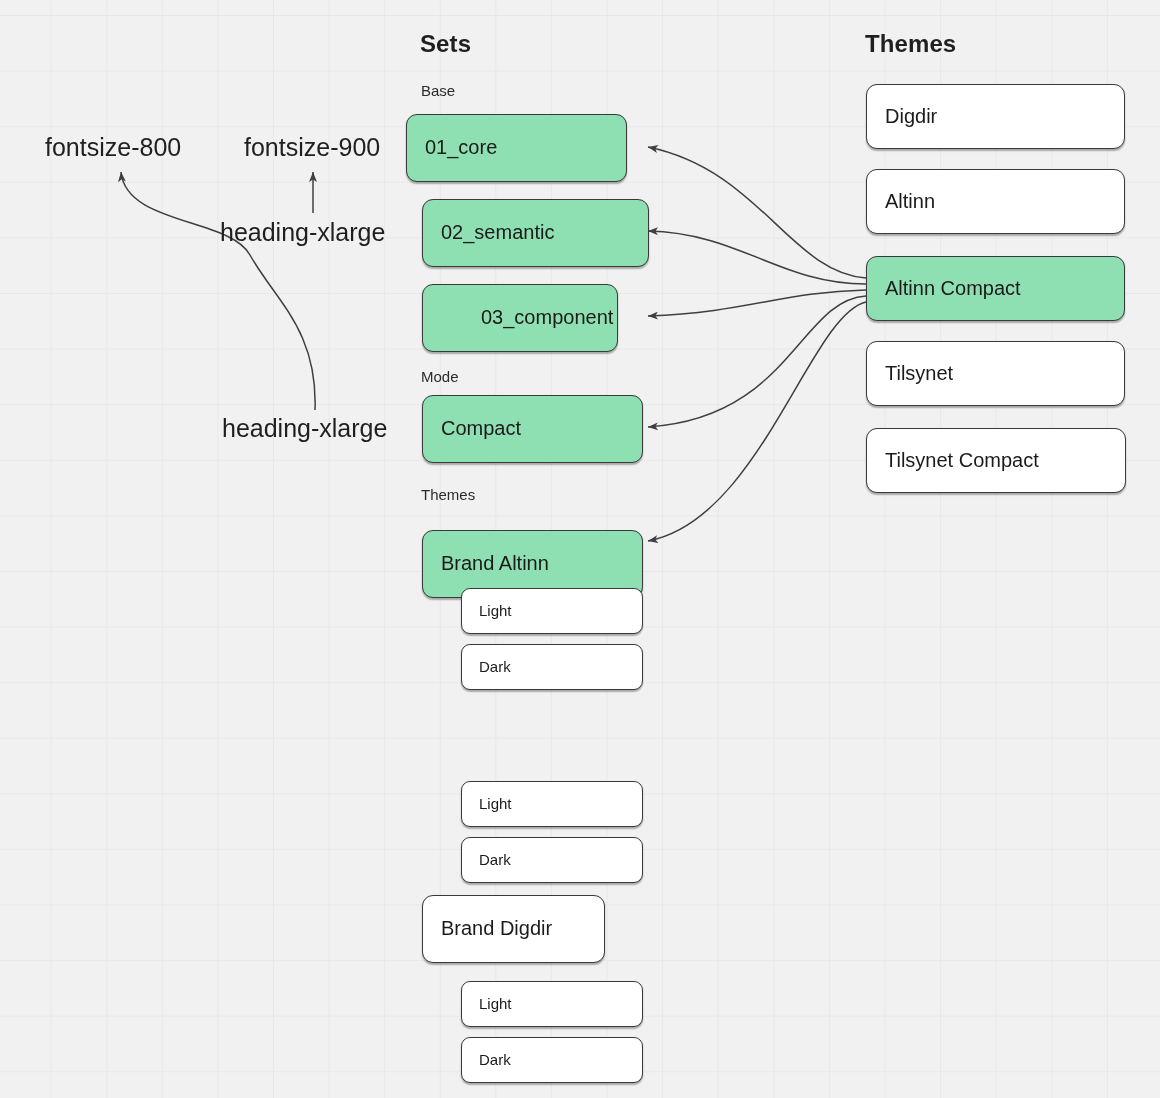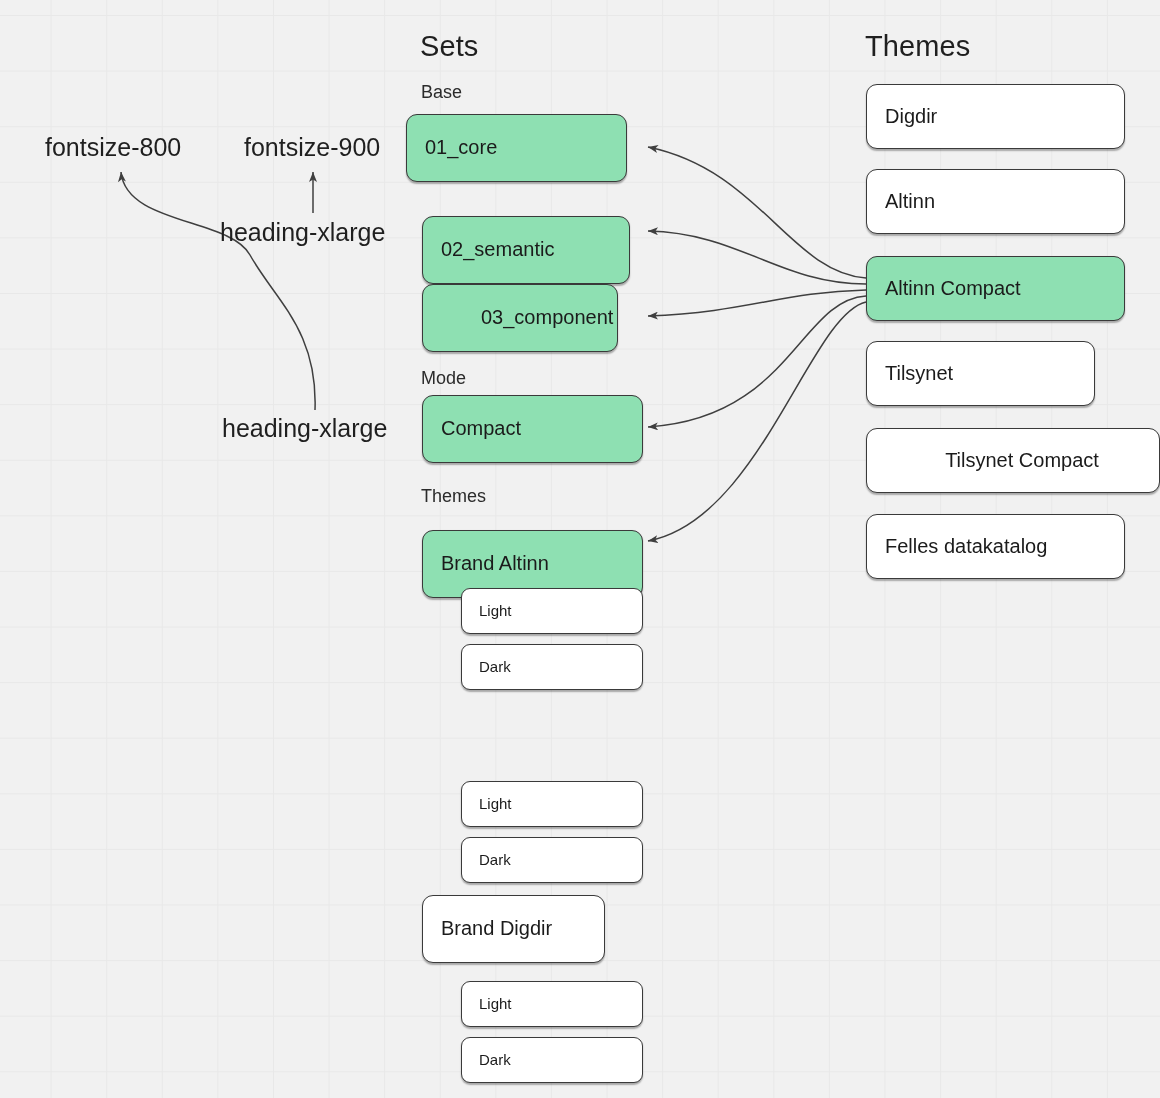--- a/index.html
+++ b/index.html
@@ -34,31 +34,31 @@
     position: absolute;
     left: 0; top: 0;
     width: 1160px;
     height: 1098px;
     pointer-events: none;
   }
 
   
   .col-heading {
     position: absolute;
-    font-size: 29px;
+    font-size: 24px;
     color: #1f1f1f;
-    font-weight: 400;
+    font-weight: 700;
     letter-spacing: 0.1px;
     white-space: nowrap;
   }
 
   
   .group-label {
     position: absolute;
-    font-size: 18px;
+    font-size: 15px;
     color: #2b2b2b;
     white-space: nowrap;
   }
 
   
   .node {
     position: absolute;
     box-sizing: border-box;
     border: 1.4px solid #3a3a3a;
     border-radius: 11px;
@@ -131,21 +131,21 @@
   <div class="annotation" style="left:222px; top:414px;">heading-xlarge</div>
 
   <div class="col-heading" style="left:420px; top:30px;">Sets</div>
 
   <div class="group-label" style="left:421px; top:82px;">Base</div>
 
   <div class="node selected" style="left:406px; top:114px; width:221px; height:68px;">
     <span class="node-label">01_core</span>
   </div>
 
-  <div class="node selected" style="left:422px; top:216px; width:208px; height:68px;">
+  <div class="node selected" style="left:422px; top:199px; width:227px; height:68px;">
     <span class="node-label">02_semantic</span>
   </div>
 
   <div class="node selected" style="left:422px; top:284px; width:196px; height:68px;padding-left:40px;">
     <span class="node-label">03_component</span>
   </div>
 
   <div class="group-label" style="left:421px; top:368px;">Mode</div>
 
   <div class="node selected" style="left:422px; top:395px; width:221px; height:68px;">
@@ -194,25 +194,22 @@
   </div>
 
   <div class="node" style="left:866px; top:169px; width:259px; height:65px;">
     <span class="node-label">Altinn</span>
   </div>
 
   <div class="node selected" style="left:866px; top:256px; width:259px; height:65px;">
     <span class="node-label">Altinn Compact</span>
   </div>
 
-  <div class="node" style="left:866px; top:341px; width:229px; height:65px;">
+  <div class="node" style="left:866px; top:341px; width:259px; height:65px;">
     <span class="node-label">Tilsynet</span>
   </div>
 
-  <div class="node" style="left:866px; top:428px; width:294px; height:65px;justify-content:center;">
+  <div class="node" style="left:866px; top:428px; width:260px; height:65px;">
     <span class="node-label">Tilsynet Compact</span>
   </div>
 
-  <div class="node" style="left:866px; top:514px; width:259px; height:65px;">
-    <span class="node-label">Felles datakatalog</span>
-  </div>
 
 </div>
 
 </body></html>

